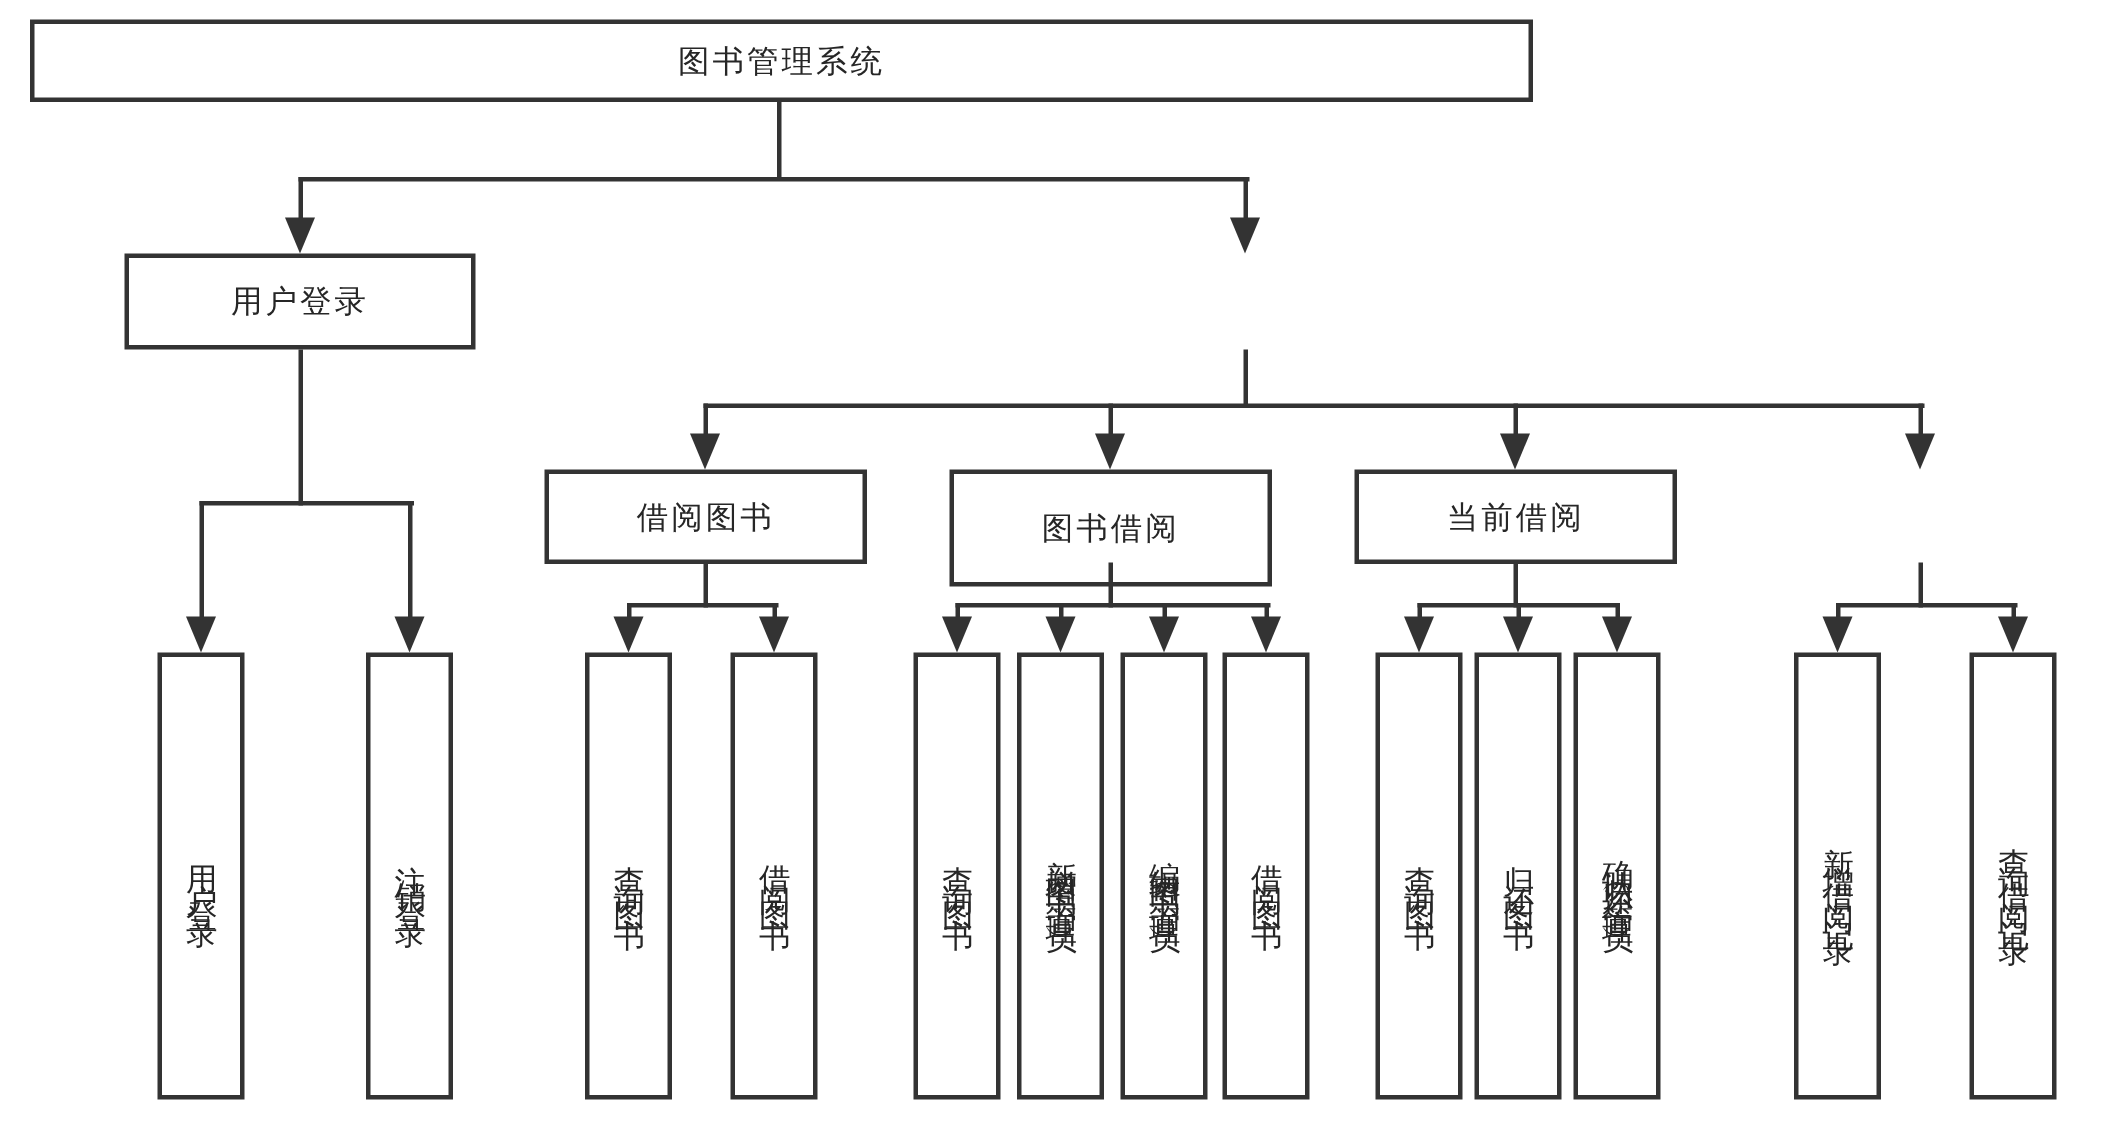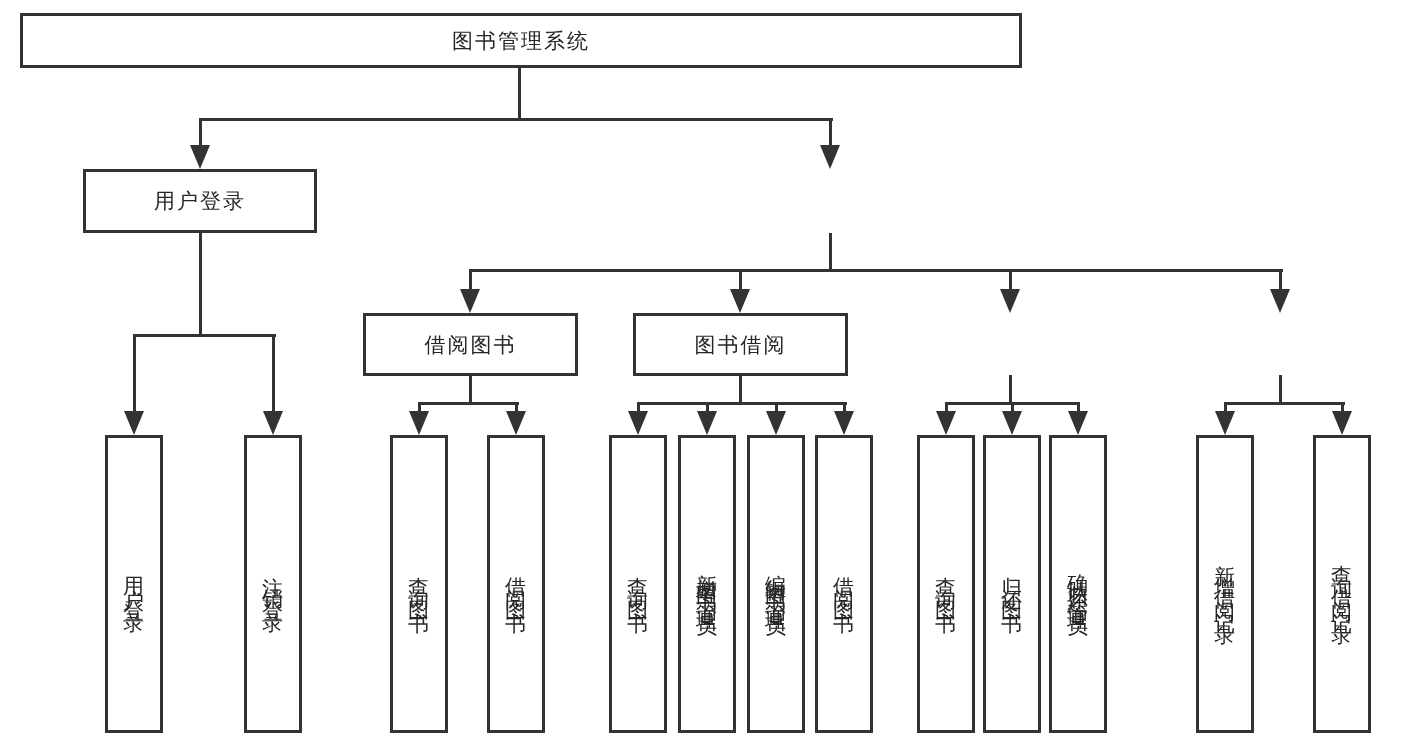--- a/index.html
+++ b/index.html
@@ -64,21 +64,22 @@
 </head>
 <body>
 
 <div id="stage">
 
   <div class="box" style="left:20px; top:13px; width:1002px; height:55px;">图书管理系统</div>
 
   <div class="box" style="left:83px; top:169px; width:234px; height:64px;">用户登录</div>
 
   <div class="box" style="left:363px; top:313px; width:215px; height:63px;">借阅图书</div>
-  <div class="box" style="left:633px; top:313px; width:215px; height:63px;">图书借阅</div>
+  <div class="box" style="left:633px; top:313px; width:215px; height:78px;">图书借阅</div>
+  <div class="box" style="left:903px; top:313px; width:215px; height:63px;">当前借阅</div>
 
   <div class="box vbox" style="left:105px; top:435px; width:58px; height:298px;">用户登录</div>
   <div class="box vbox" style="left:244px; top:435px; width:58px; height:298px;">注销登录</div>
 
   <div class="box vbox" style="left:390px; top:435px; width:58px; height:298px;">查询图书</div>
   <div class="box vbox" style="left:487px; top:435px; width:58px; height:298px;">借阅图书</div>
 
   <div class="box vbox" style="left:609px; top:435px; width:58px; height:298px;">查询图书</div>
   <div class="box vbox tight" style="left:678px; top:435px; width:58px; height:298px;">新增图书（管理员）</div>
   <div class="box vbox tight" style="left:747px; top:435px; width:58px; height:298px;">编辑图书（管理员）</div>

